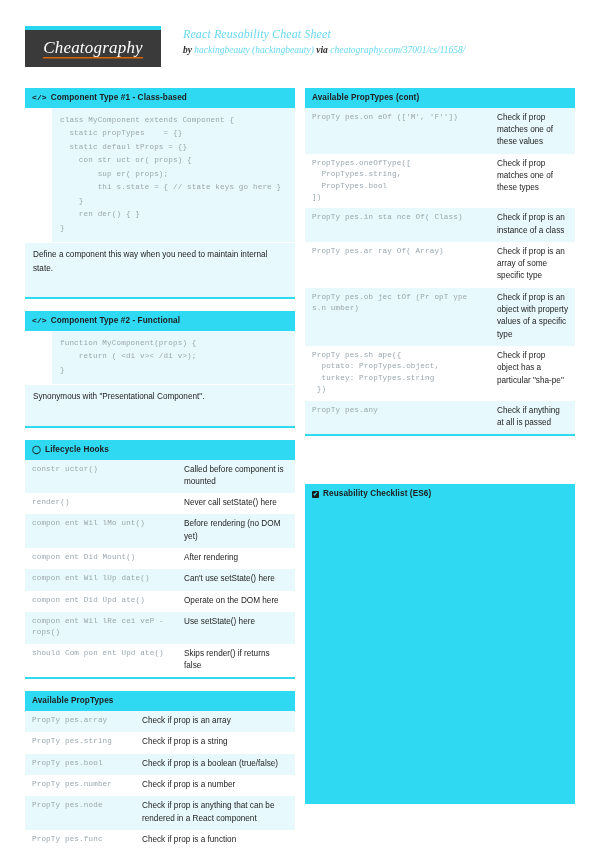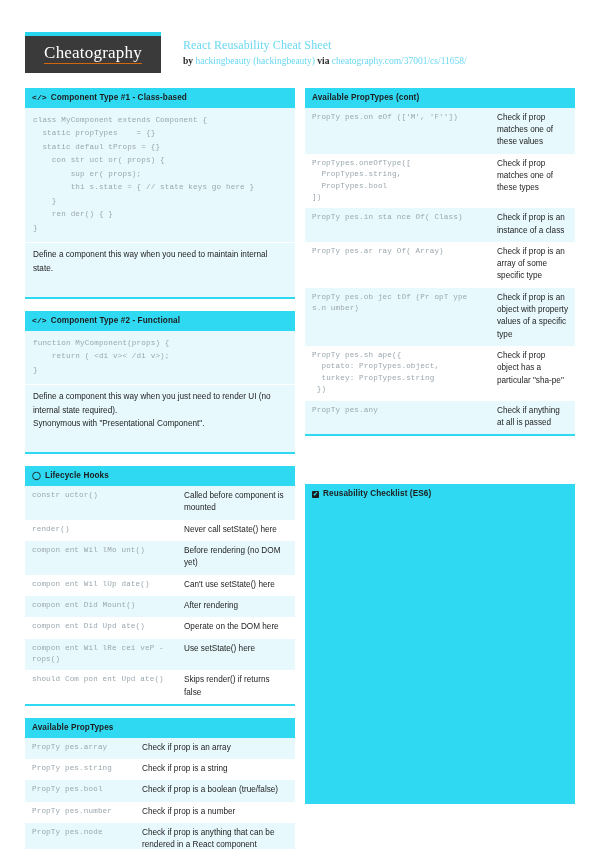--- a/index.html
+++ b/index.html
@@ -4,21 +4,21 @@
 <style>
   * { box-sizing: border-box; margin: 0; padding: 0; }
   html, body {
     width: 600px; height: 849px;
     background: #ffffff;
     font-family: "Liberation Sans", sans-serif;
   }
   .page { position: relative; width: 600px; height: 849px; padding: 0; }
 
   
-  .header { display: flex; align-items: center; padding: 26px 20px 0 25px; height: 78px; }
+  .header { display: flex; align-items: flex-start; padding: 26px 20px 0 25px; height: 78px; font-style: italic; }
   .logo-box {
     width: 136px; height: 41px;
     background: #3a3a3a;
     border-top: 4px solid #27d5ee;
     display: flex; align-items: center; justify-content: center;
     flex: 0 0 auto;
   }
   .logo-text {
     font-family: "Liberation Serif", serif;
     font-size: 17px; color: #ffffff; letter-spacing: .2px;
@@ -67,20 +67,21 @@
   
   .codeblock {
     background: #e8f9fd;
     font-family: "Liberation Mono", monospace;
     font-size: 7.6px;
     color: #9aa7ae;
     line-height: 1.78;
     padding: 6px 8px 7px 8px;
     white-space: pre;
     letter-spacing: .15px;
+    margin-left: 27px;
   }
   .note {
     background: #e8f9fd;
     font-size: 8.2px;
     color: #1d1d1d;
     line-height: 1.62;
     padding: 5px 8px 22px 8px;
     border-top: 1px solid #ffffff;
   }
   .note p + p { margin-top: 0; }
@@ -166,21 +167,20 @@
       <div class="card">
         <div class="card-head">
           <span class="hicon code">&lt;/&gt;</span>
           <span>Component Type #2 - Functional</span>
         </div>
         <div class="card-body">
           <div class="codeblock">function MyComponent(props) {
     return ( &lt;di v&gt;&lt; /di v&gt;);
 }</div>
           <div class="note">
-            <p>Define a component this way when you just need to render UI (no internal state required).</p>
             <p>Synonymous with "Presentational Component".</p>
           </div>
         </div>
       </div>
 
       <div class="card">
         <div class="card-head">
           <span class="hicon">◯</span>
           <span>Lifecycle Hooks</span>
         </div>
@@ -193,26 +193,26 @@
                 </tr>
               <tr>
                   <td class="k">render()</td>
                   <td class="v">Never call setState() here</td>
                 </tr>
               <tr>
                   <td class="k">compon ent Wil lMo unt()</td>
                   <td class="v">Before rendering (no DOM yet)</td>
                 </tr>
               <tr>
+                  <td class="k">compon ent Did Mount()</td>
+                  <td class="v">After rendering</td>
+                </tr>
+              <tr>
                   <td class="k">compon ent Wil lUp date()</td>
                   <td class="v">Can't use setState() here</td>
-                </tr>
-              <tr>
-                  <td class="k">compon ent Did Mount()</td>
-                  <td class="v">After rendering</td>
                 </tr>
               <tr>
                   <td class="k">compon ent Did Upd ate()</td>
                   <td class="v">Operate on the DOM here</td>
                 </tr>
               <tr>
                   <td class="k">compon ent Wil lRe cei veP -rops()</td>
                   <td class="v">Use setState() here</td>
                 </tr>
               <tr>

